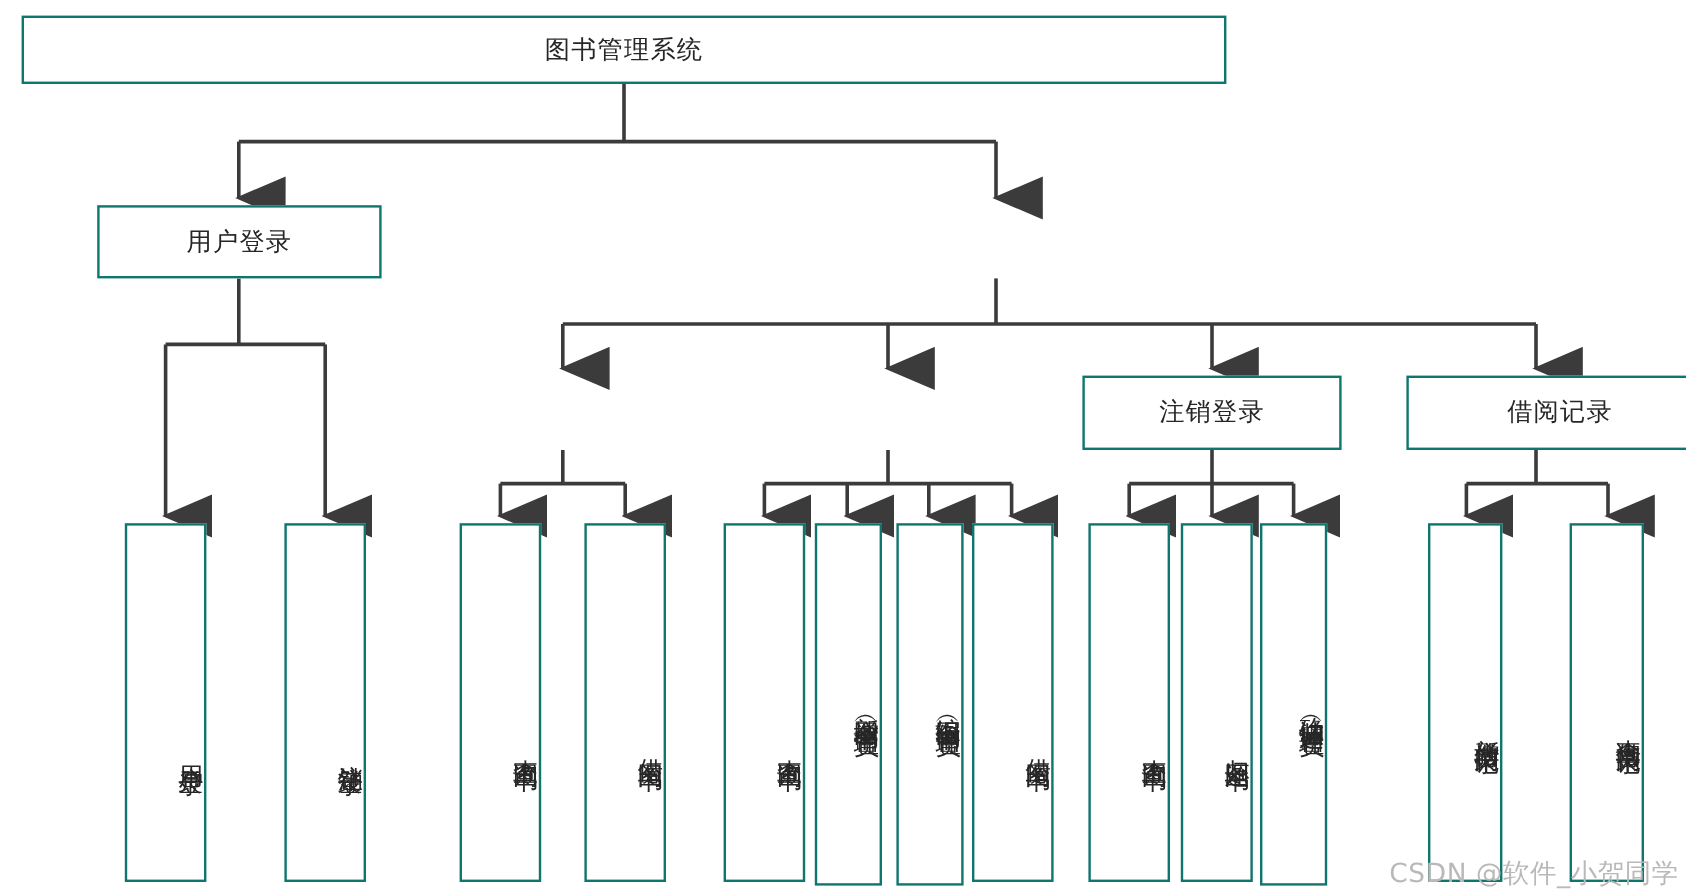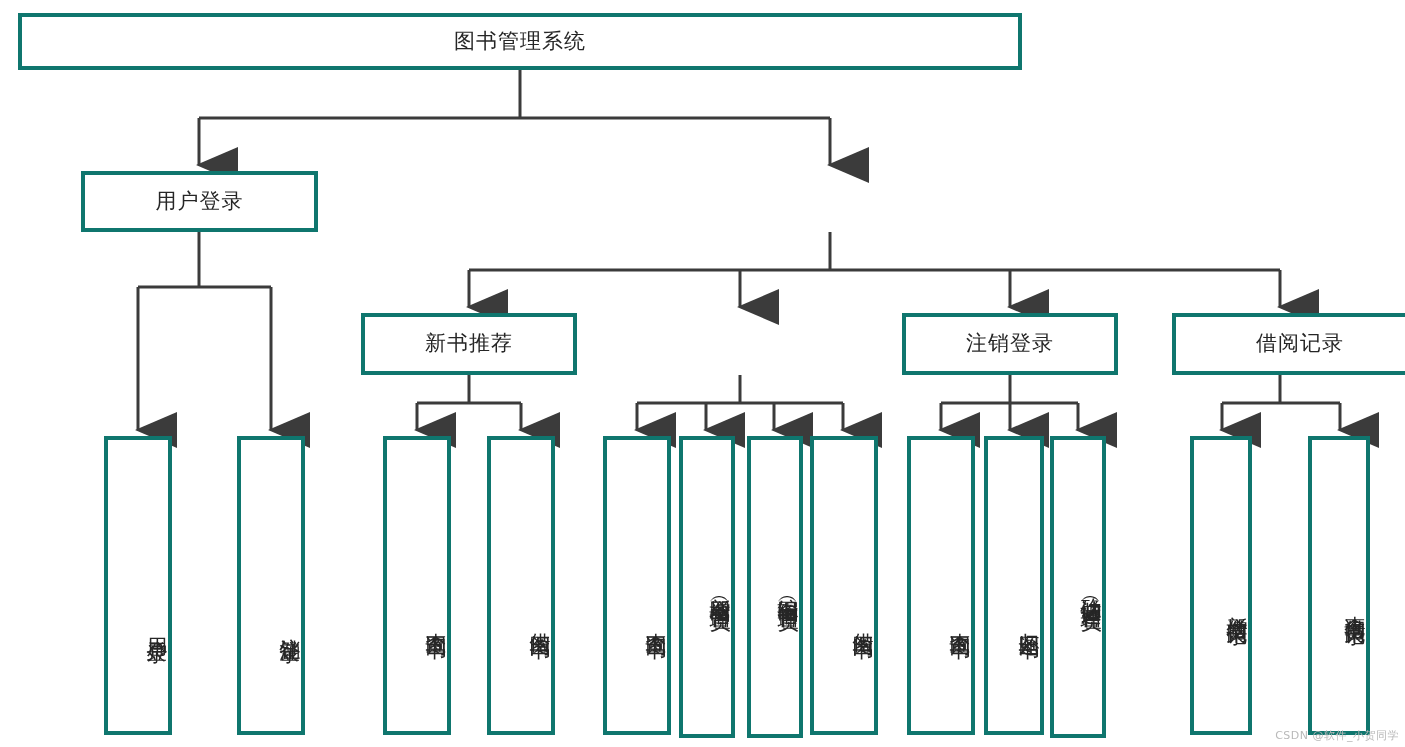--- a/index.html
+++ b/index.html
@@ -24,21 +24,21 @@
     position: absolute;
     left: 0;
     top: 0;
     width: 1405px;
     height: 747px;
     pointer-events: none;
   }
   .node {
     position: absolute;
     box-sizing: border-box;
-    border: 4px solid #0f766e;
+    border: 2px solid #0f766e;
     background: #ffffff;
     display: flex;
     align-items: center;
     justify-content: center;
     color: #262626;
   }
   .node.horizontal {
     font-size: 21px;
     letter-spacing: 1px;
   }
@@ -56,21 +56,21 @@
   }
   .node-label {
     display: block;
     line-height: 1.12;
     white-space: nowrap;
   }
   #watermark {
     position: absolute;
     right: 6px;
     bottom: 4px;
-    font-size: 11px;
+    font-size: 22px;
     color: #b9b9b9;
     letter-spacing: 0.5px;
     white-space: nowrap;
   }
 </style>
 </head>
 <body>
 
 <div id="diagram-root">
 
@@ -129,23 +129,20 @@
   </svg>
 
   <div class="node horizontal" style="left:18px; top:13px; width:1004px; height:57px;">
     <span class="node-label">图书管理系统</span>
   </div>
 
   <div class="node horizontal" style="left:81px; top:171px; width:237px; height:61px;">
     <span class="node-label">用户登录</span>
   </div>
 
-  <div class="node horizontal" style="left:361px; top:313px; width:216px; height:62px;">
-    <span class="node-label">新书推荐</span>
-  </div>
   <div class="node horizontal" style="left:902px; top:313px; width:216px; height:62px;">
     <span class="node-label">注销登录</span>
   </div>
   <div class="node horizontal" style="left:1172px; top:313px; width:256px; height:62px;">
     <span class="node-label">借阅记录</span>
   </div>
 
   <div class="node vertical" style="left:104px; top:436px; width:68px; height:299px; padding-top:78px;">
     <span class="node-label">用户登录</span>
   </div>

